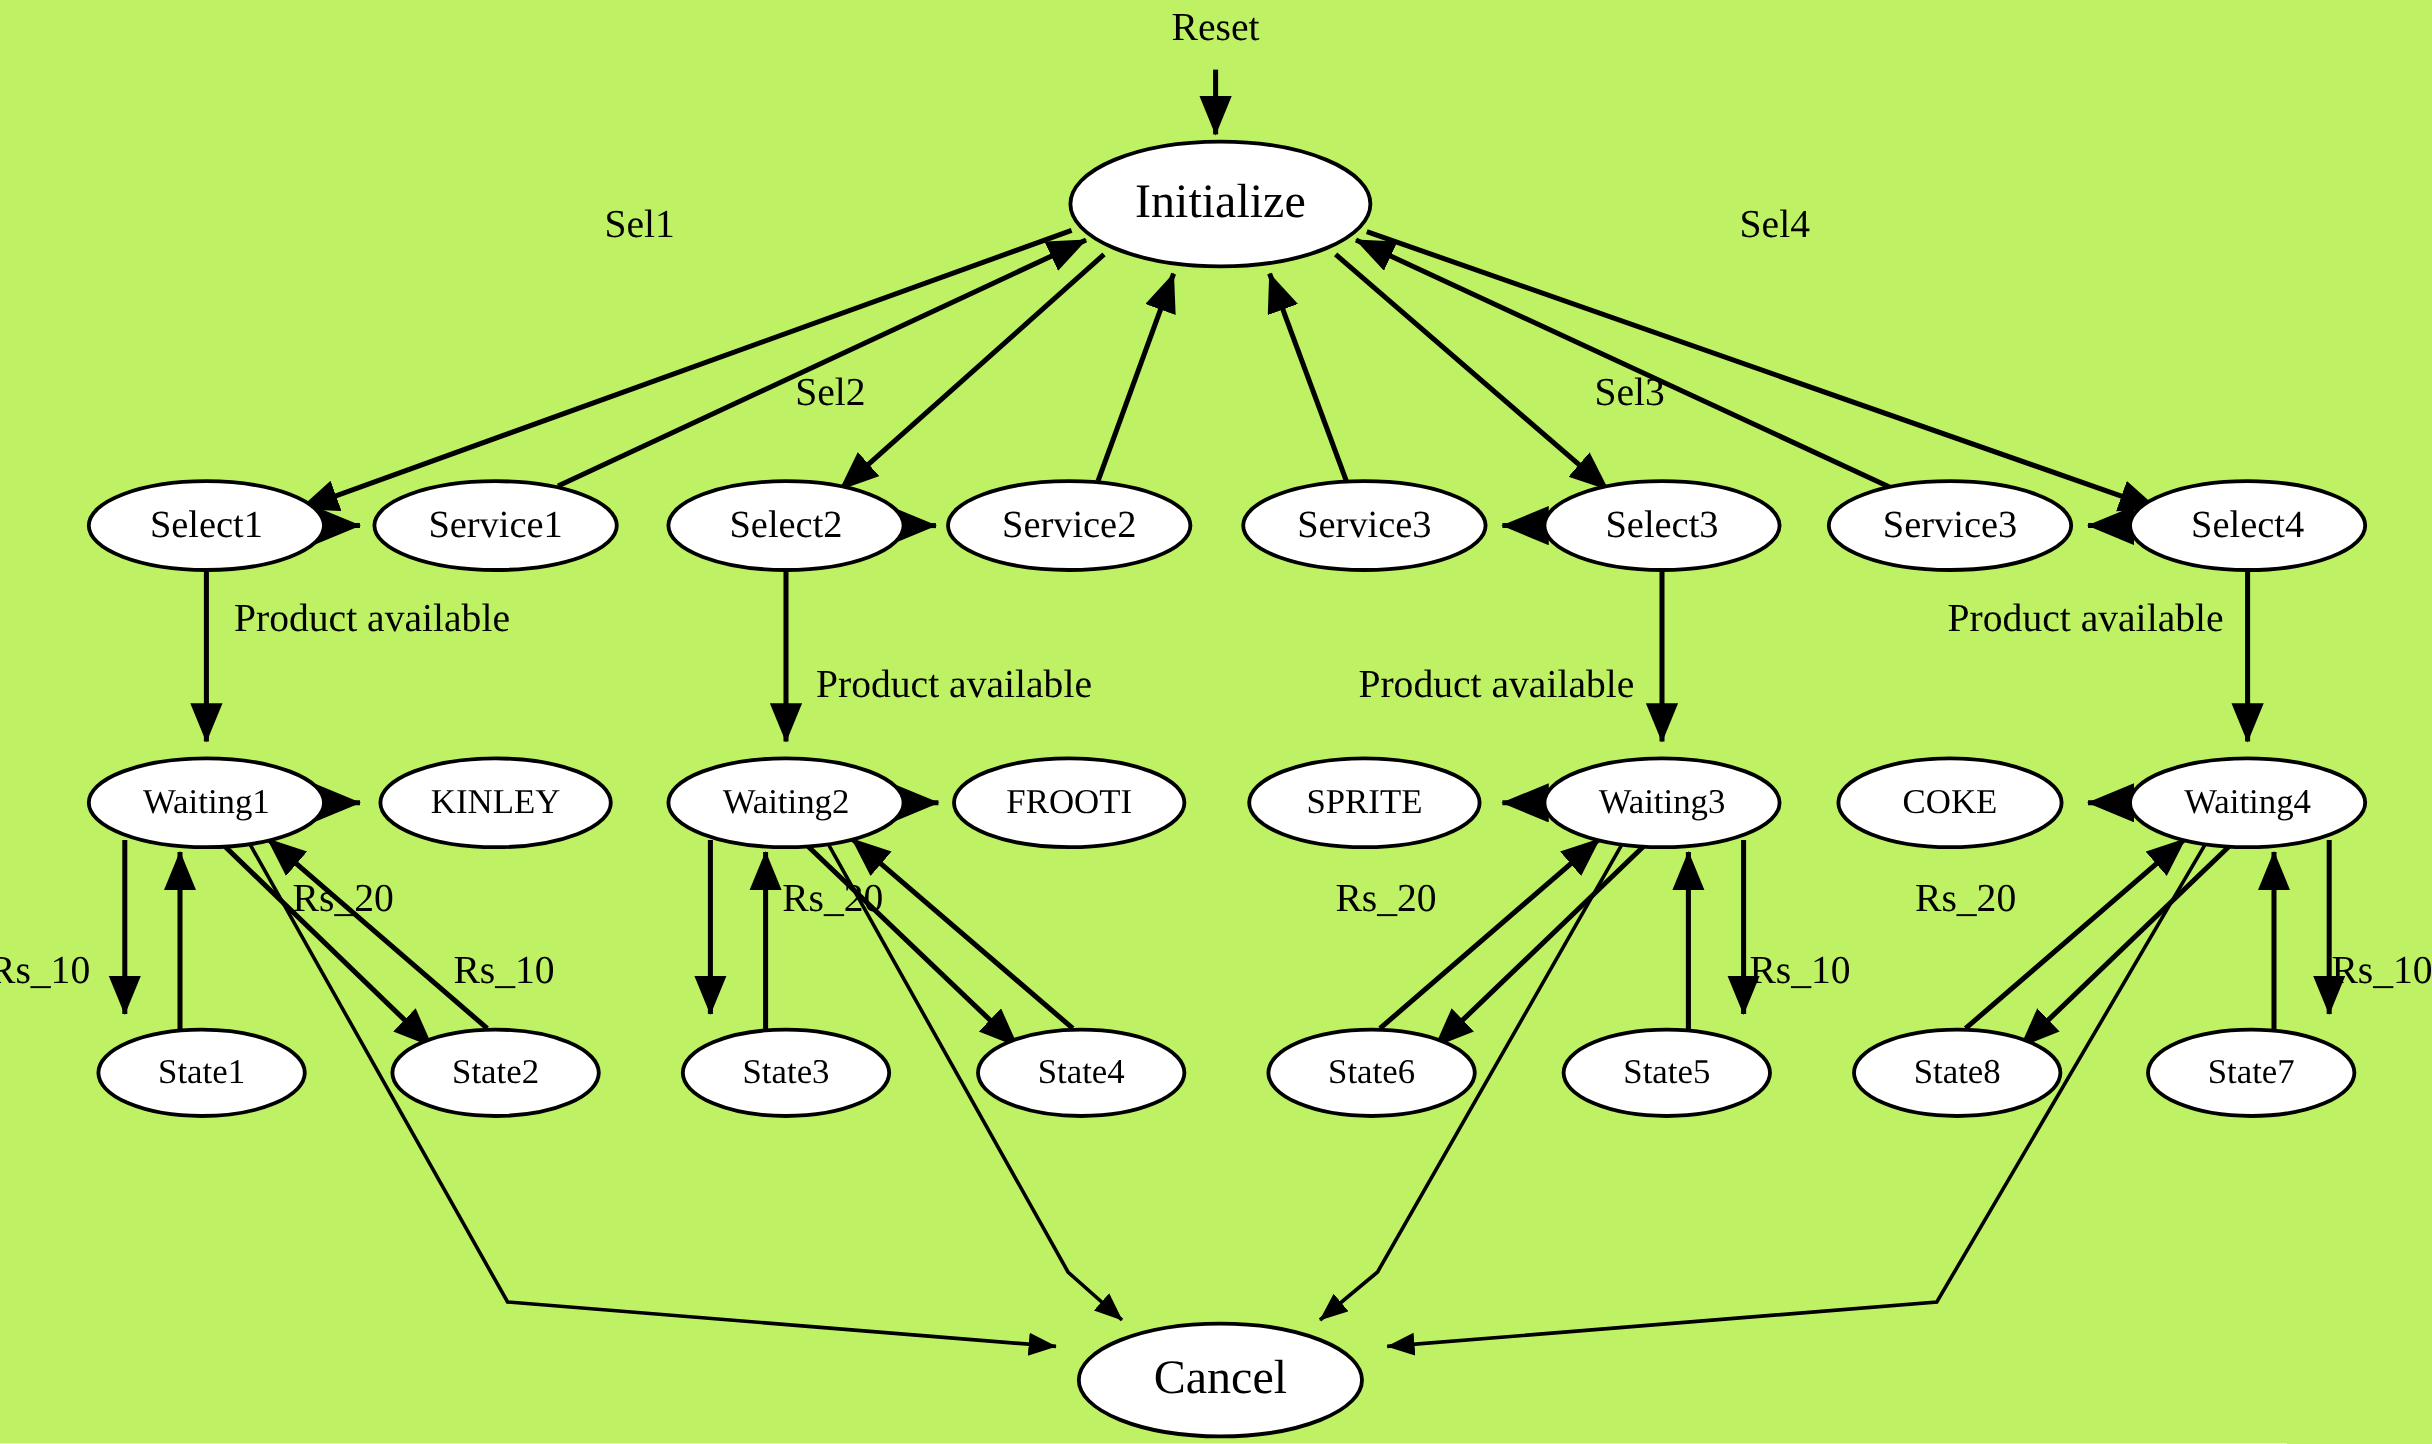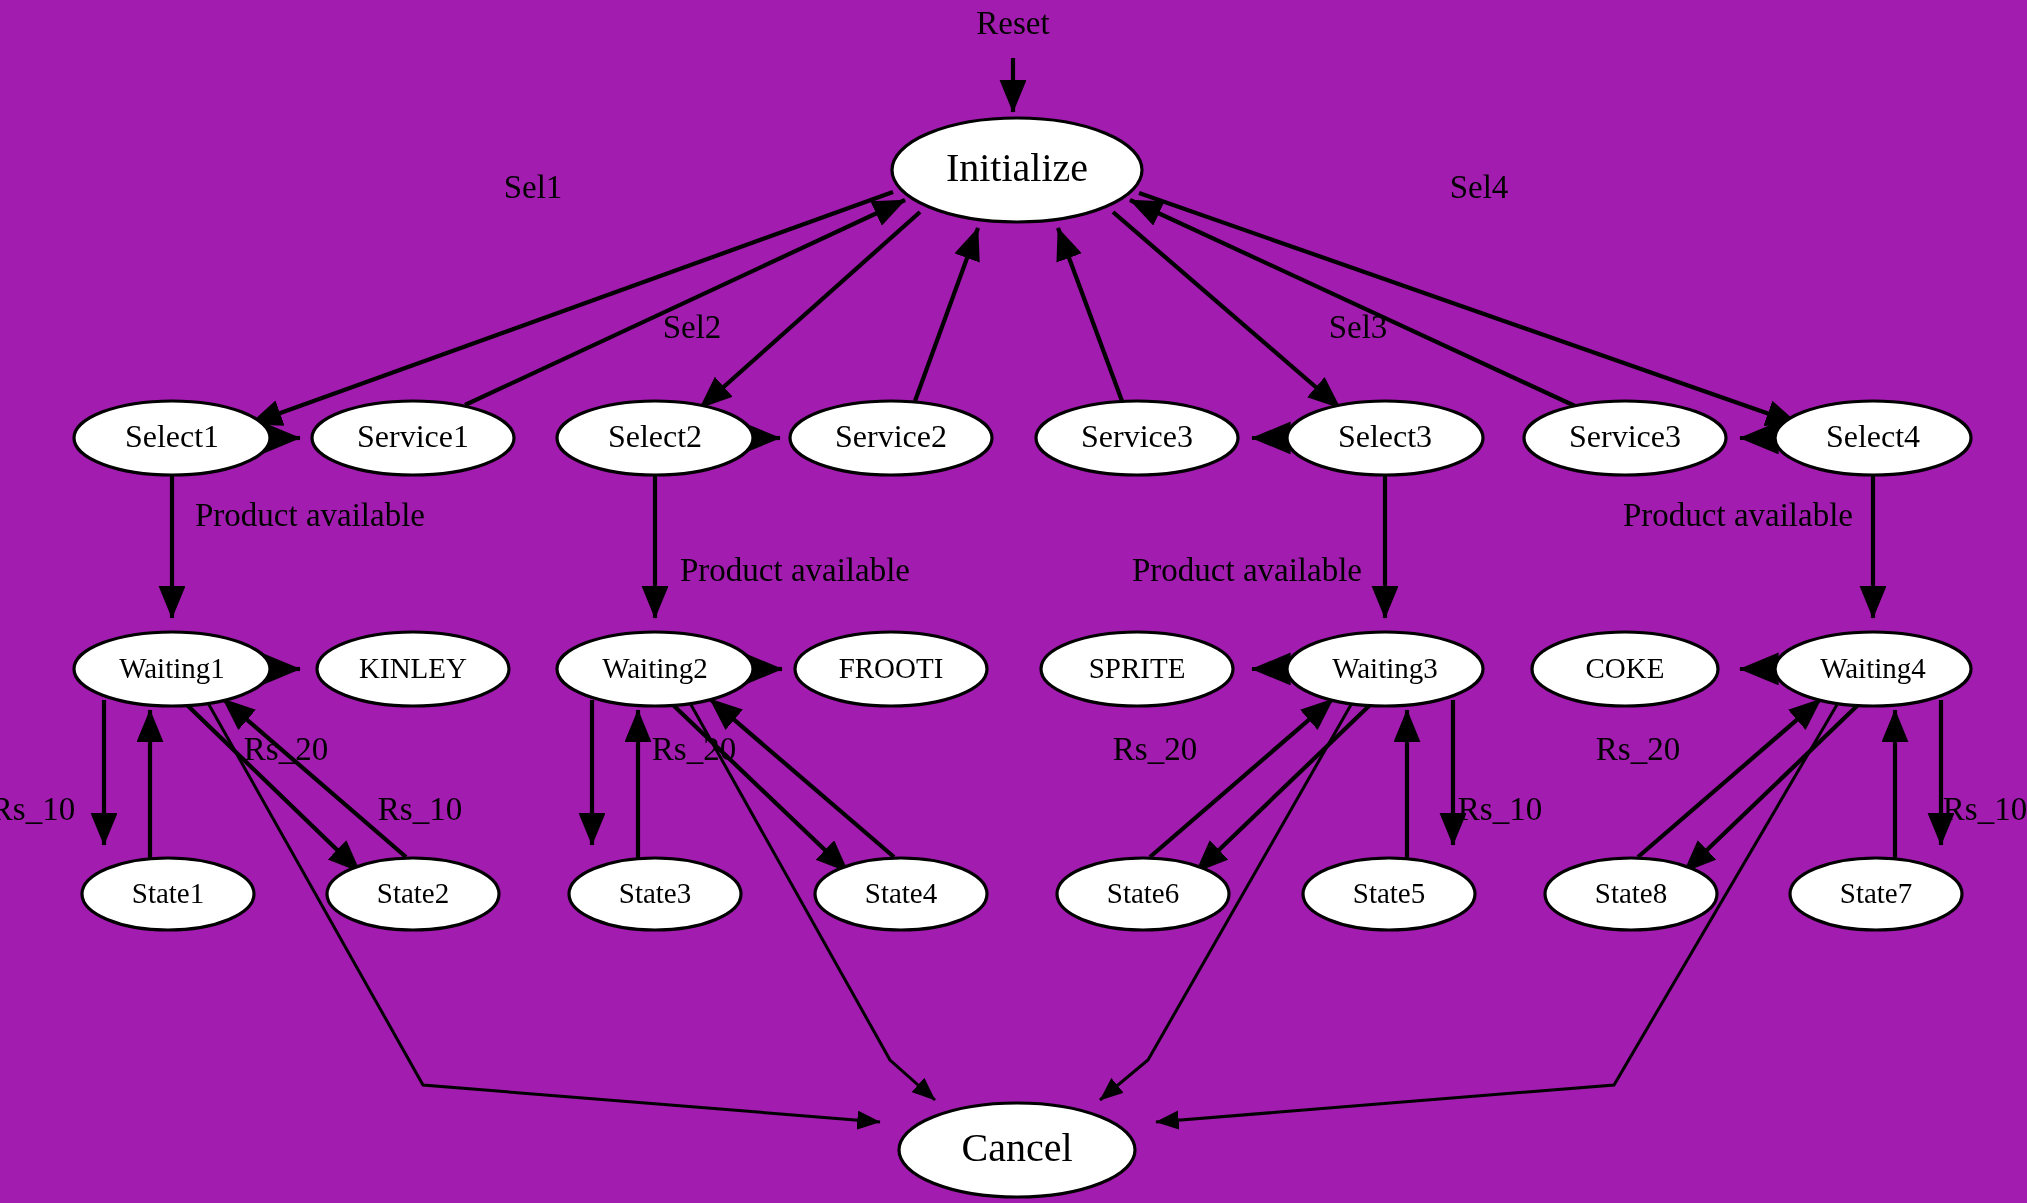--- a/index.html
+++ b/index.html
@@ -4,21 +4,21 @@
 <style>
   html, body {
     margin: 0;
     padding: 0;
     background: #ffffff;
   }
   #diagram-root {
     position: relative;
     width: 2027px;
     height: 1203px;
-    background: #a21caf;
+    background: #bef264;
     font-family: "Liberation Serif", "DejaVu Serif", serif;
     overflow: hidden;
   }
   svg#fsm-svg {
     display: block;
     width: 2027px;
     height: 1203px;
   }
   .node-ellipse {
     fill: #ffffff;

